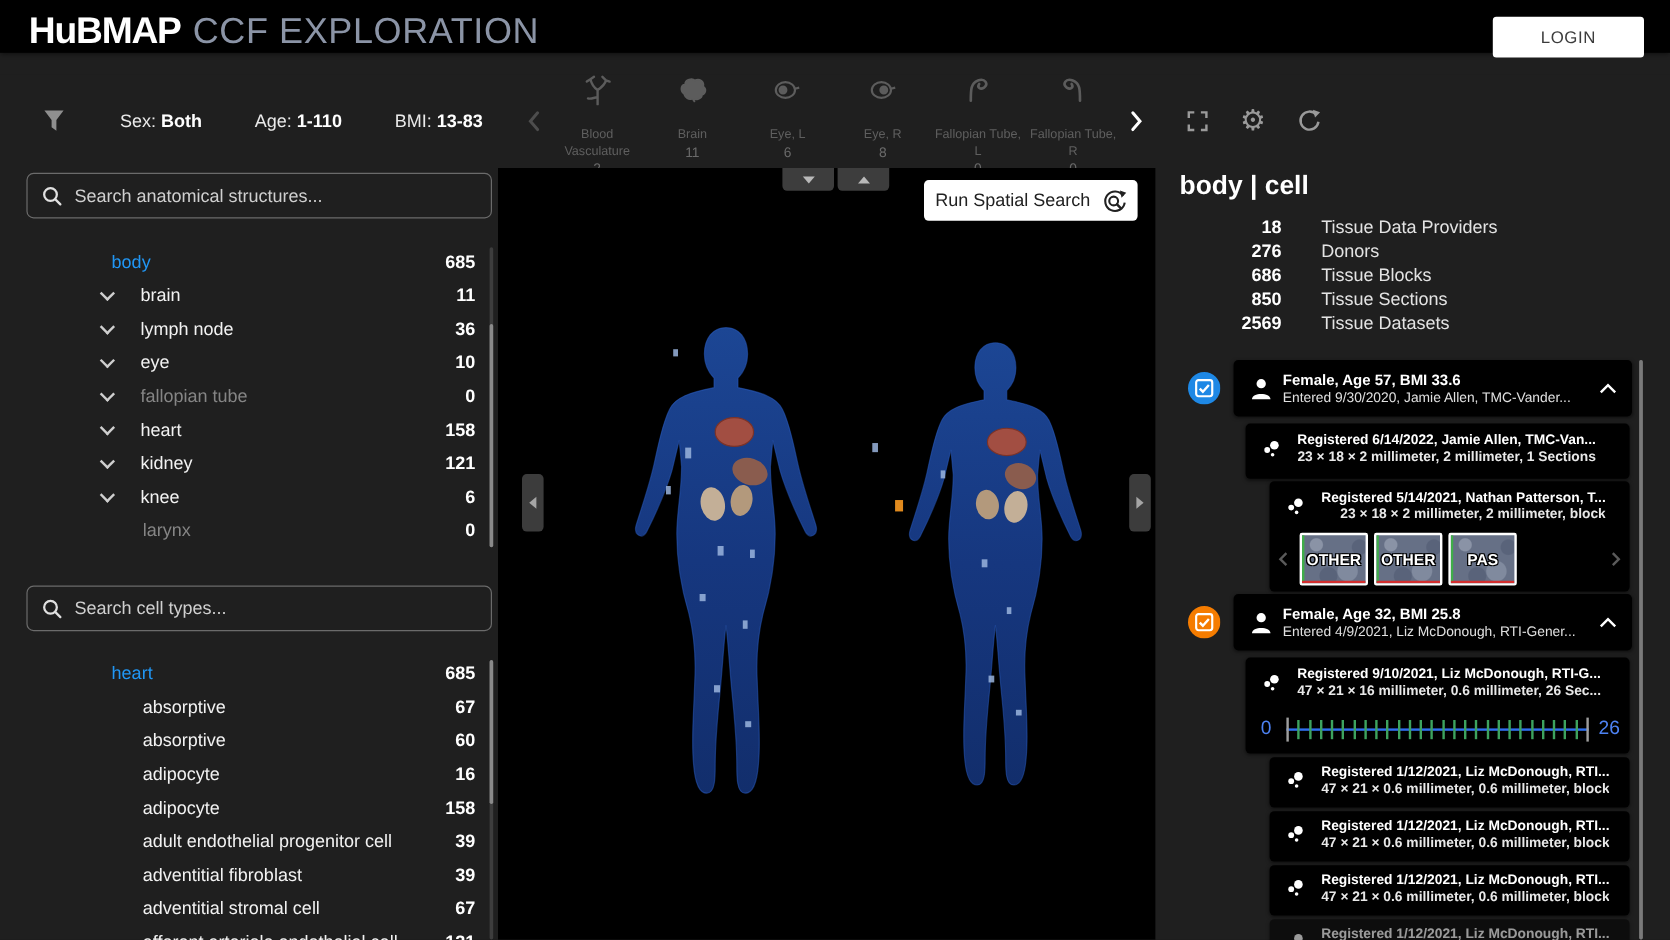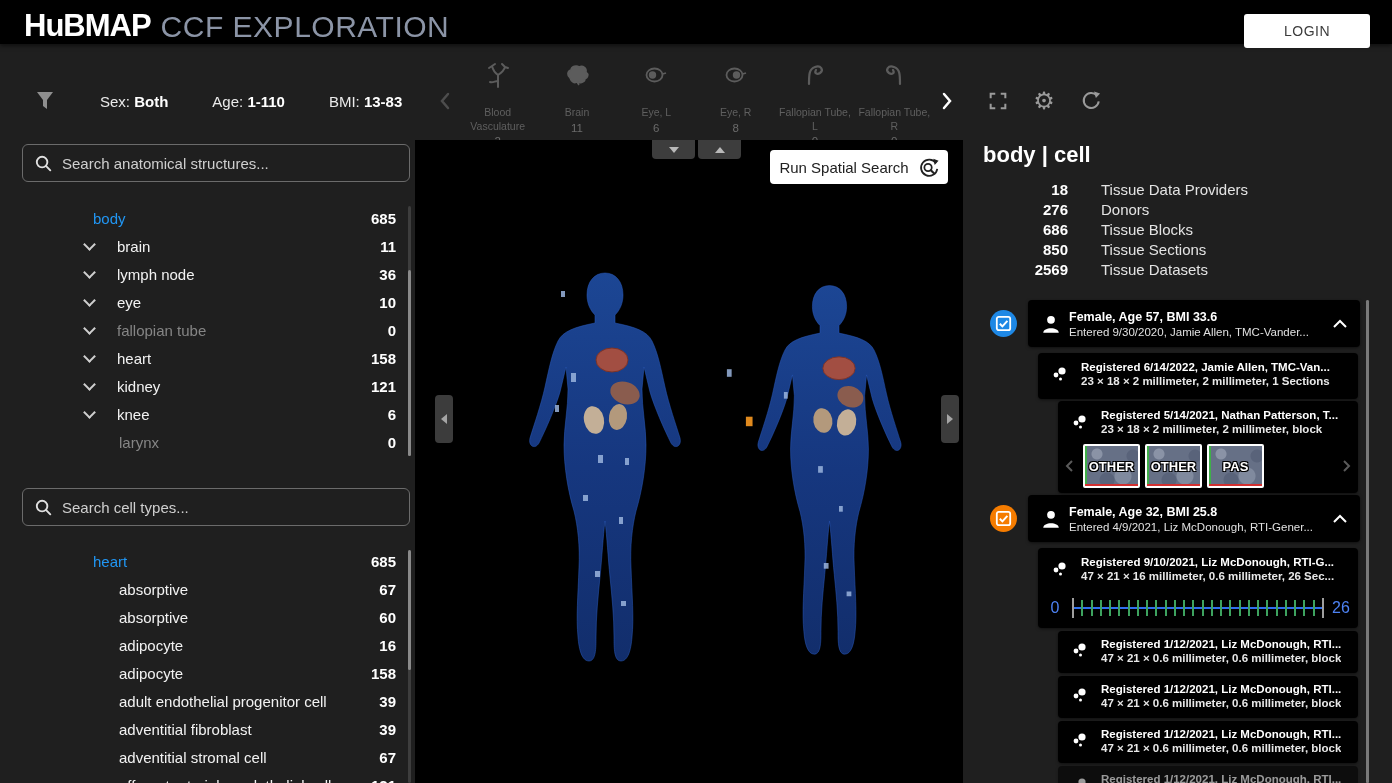--- a/index.html
+++ b/index.html
@@ -93,21 +93,21 @@
   .donor-head { left:65px; width:332px; height:47px; display:flex; align-items:center; }
   .dh-text { flex:1; margin-left:8px; overflow:hidden; }
   .dh-l1 { font-size:12.5px; font-weight:bold; color:#fff; white-space:nowrap; }
   .dh-l2 { font-size:11.5px; color:#e0e0e0; white-space:nowrap; margin-top:2px; }
   .person { margin-left:13px; flex:none; }
   .chev-up { margin-right:12px; flex:none; }
   .blockcard { display:flex; align-items:flex-start; }
   .bc-icon { margin:12px 0 0 13px; flex:none; }
   .bc-text { margin:8px 10px 0 12px; overflow:hidden; }
   .bc-l1 { font-size:11.5px; font-weight:bold; color:#fff; white-space:nowrap; }
-  .bc-l2 { font-size:11.5px; font-weight:bold; color:#e8e8e8; white-space:nowrap; margin-top:2px; }
+  .bc-l2 { font-size:11.5px; font-weight:bold; color:#e8e8e8; white-space:nowrap; margin-top:2px;text-align:right; }
 
   .thumb-row { position:absolute; left:0; top:40px; width:100%; height:50px; display:flex; align-items:center; }
   .t-arrow { width:22px; display:flex; justify-content:center; cursor:pointer; }
   .thumbs { display:flex; gap:5px; margin-left:3px; }
   .thumb { width:57px; height:44px; border:2px solid #fff; border-radius:2px; position:relative; cursor:pointer;
            background:#667086;
            background-image:radial-gradient(circle at 12px 8px, #8a93a6 0 5px, transparent 6px),
                             radial-gradient(circle at 38px 30px, #808a9e 0 8px, transparent 9px),
                             radial-gradient(circle at 48px 10px, #59637a 0 6px, transparent 7px),
                             radial-gradient(circle at 22px 34px, #59637a 0 7px, transparent 8px);

